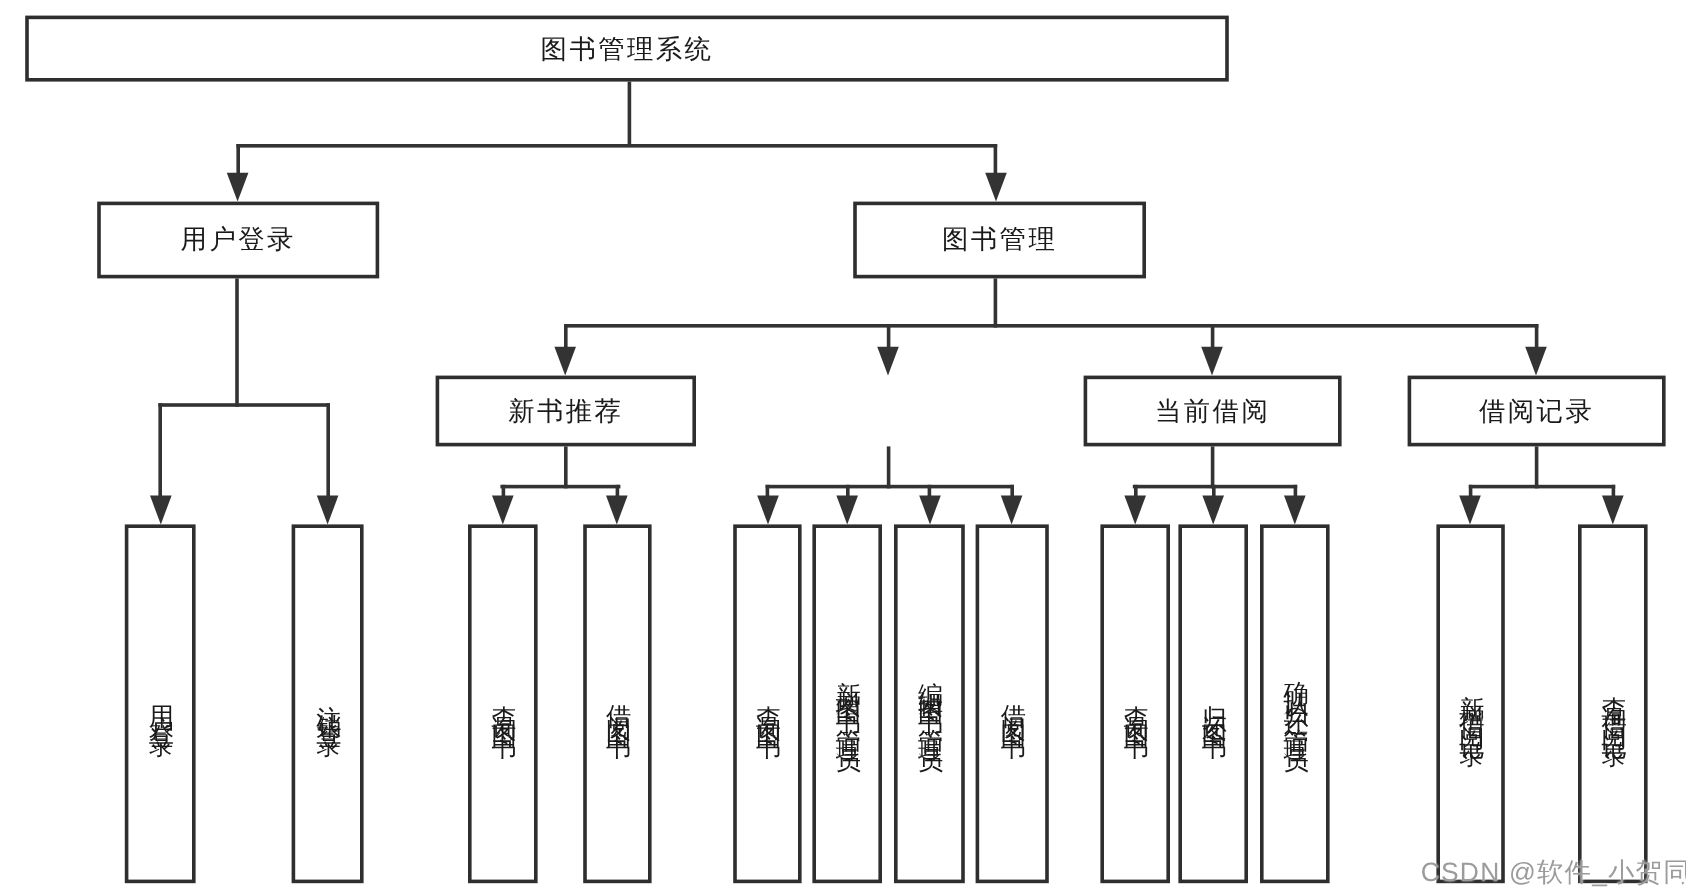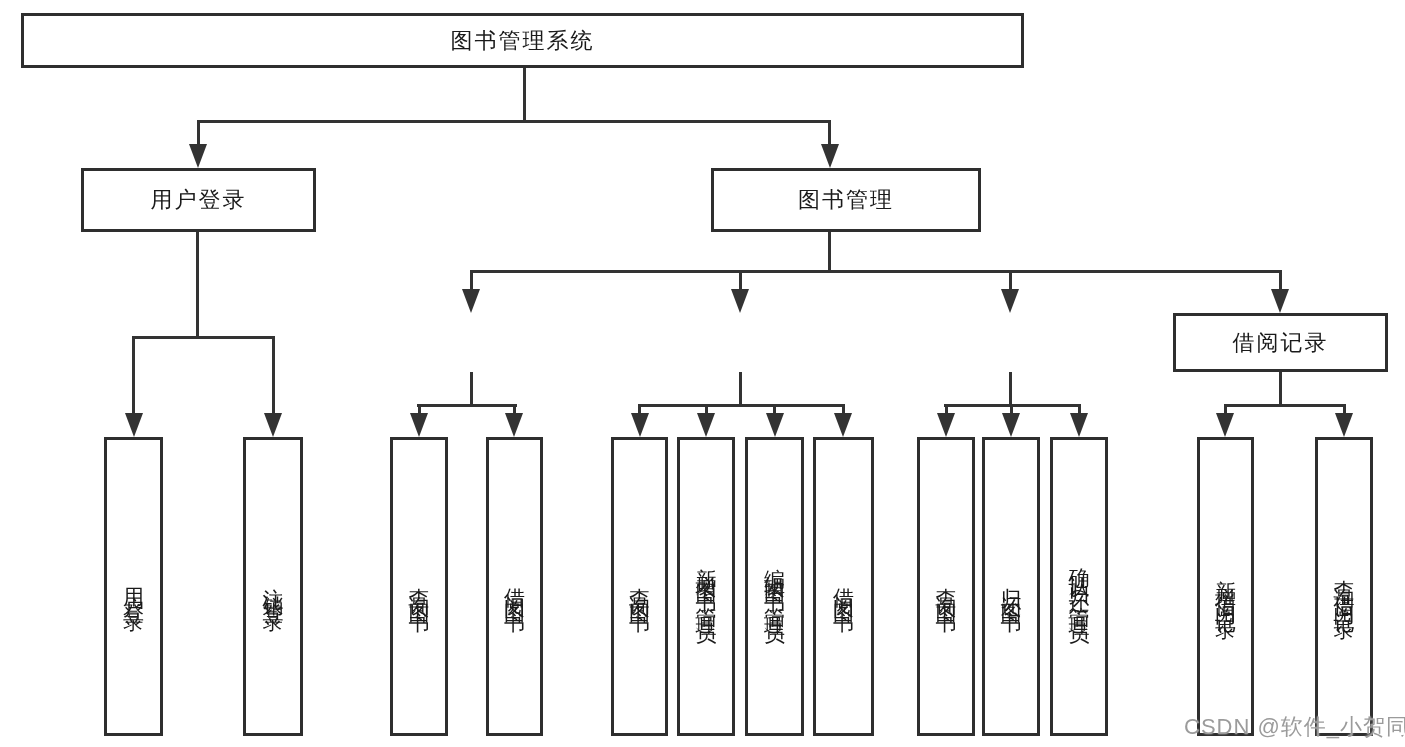--- a/index.html
+++ b/index.html
@@ -38,40 +38,42 @@
   <div class="node" style="left:21px;top:13px;width:1003px;height:55px">图书管理系统</div>
 
   <div class="vline" style="left:523px;top:68px;height:54px"></div>
   <div class="hline" style="left:197px;top:120px;width:634px"></div>
   <div class="vline" style="left:197px;top:120px;height:28px"></div>
   <div class="arrow" style="left:189px;top:144px"></div>
   <div class="vline" style="left:828px;top:120px;height:28px"></div>
   <div class="arrow" style="left:821px;top:144px"></div>
 
   <div class="node" style="left:81px;top:168px;width:235px;height:64px">用户登录</div>
-  <div class="node" style="left:711px;top:168px;width:270px;height:64px">图书管理</div>
+  <div class="node" style="left:711px;top:168px;width:244px;height:64px">图书管理</div>
 
   <div class="vline" style="left:196px;top:232px;height:107px"></div>
   <div class="hline" style="left:132px;top:336px;width:143px"></div>
   <div class="vline" style="left:132px;top:336px;height:82px"></div>
   <div class="arrow" style="left:125px;top:413px"></div>
   <div class="vline" style="left:272px;top:336px;height:82px"></div>
   <div class="arrow" style="left:264px;top:413px"></div>
 
   <div class="vline" style="left:828px;top:232px;height:41px"></div>
   <div class="hline" style="left:470px;top:270px;width:812px"></div>
   <div class="vline" style="left:470px;top:270px;height:22px"></div>
   <div class="arrow" style="left:462px;top:289px"></div>
   <div class="vline" style="left:739px;top:270px;height:22px"></div>
   <div class="arrow" style="left:731px;top:289px"></div>
   <div class="vline" style="left:1009px;top:270px;height:22px"></div>
   <div class="arrow" style="left:1001px;top:289px"></div>
   <div class="vline" style="left:1279px;top:270px;height:22px"></div>
   <div class="arrow" style="left:1271px;top:289px"></div>
 
+  <div class="node" style="left:363px;top:313px;width:217px;height:59px">新书推荐</div>
+  <div class="node" style="left:903px;top:313px;width:215px;height:59px">当前借阅</div>
   <div class="node" style="left:1173px;top:313px;width:215px;height:59px">借阅记录</div>
 
   <div class="vline" style="left:470px;top:372px;height:35px"></div>
   <div class="hline" style="left:417px;top:404px;width:100px"></div>
   <div class="vline" style="left:418px;top:404px;height:14px"></div>
   <div class="arrow" style="left:410px;top:413px"></div>
   <div class="vline" style="left:513px;top:404px;height:14px"></div>
   <div class="arrow" style="left:505px;top:413px"></div>
 
   <div class="vline" style="left:739px;top:372px;height:35px"></div>

